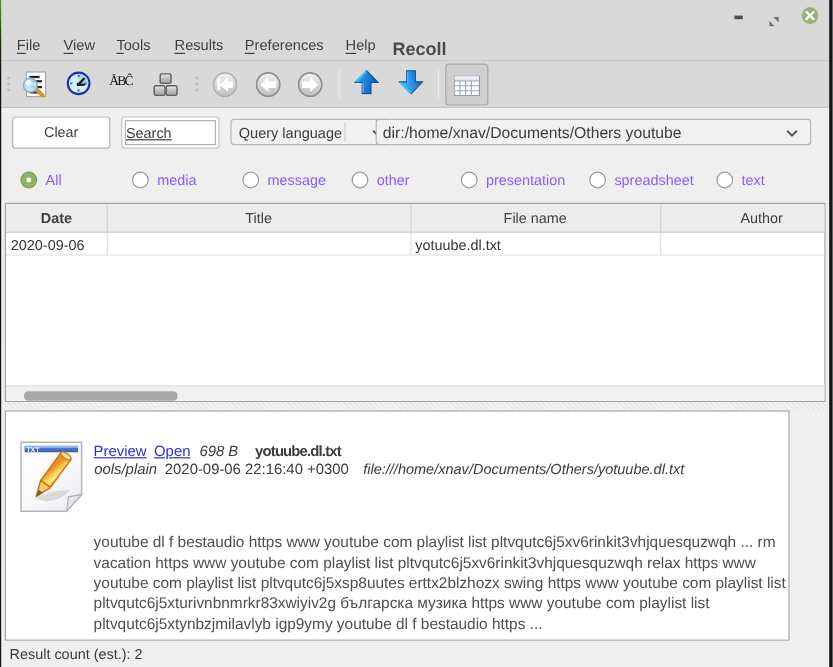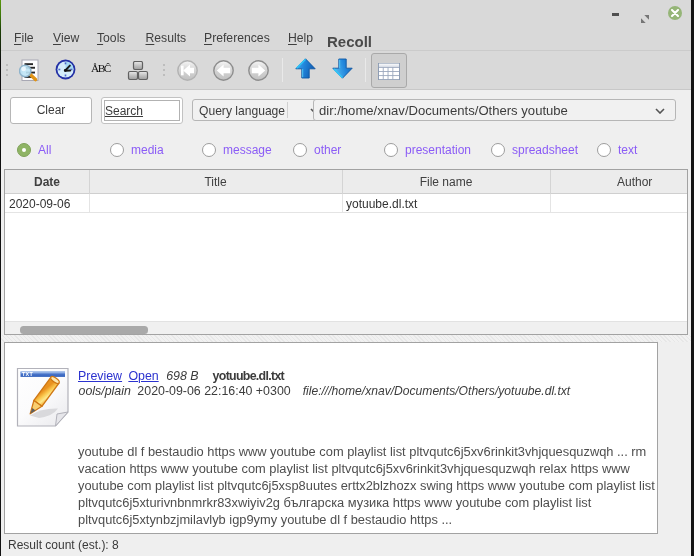--- a/index.html
+++ b/index.html
@@ -316,17 +316,17 @@
   </svg>
   </div>
   <div id="rtext">
     <div id="rline1"><a>Preview</a><a style="margin-left:6.3px;">Open</a><i style="margin-left:7.5px;">698 B</i><b style="margin-left:14px;letter-spacing:-0.7px;">yotuube.dl.txt</b></div>
     <div id="rline2"><i style="margin-left:0.5px;">ools/plain</i><span style="margin-left:6.5px;">2020-09-06 22:16:40 +0300</span><i style="margin-left:12px;font-size:12.1px;">file:///home/xnav/Documents/Others/yotuube.dl.txt</i></div>
     <div id="rsnip">youtube dl f bestaudio https www youtube com playlist list pltvqutc6j5xv6rinkit3vhjquesquzwqh ... rm<br>vacation https www youtube com playlist list pltvqutc6j5xv6rinkit3vhjquesquzwqh relax https www<br>youtube com playlist list pltvqutc6j5xsp8uutes erttx2blzhozx swing https www youtube com playlist list<br>pltvqutc6j5xturivnbnmrkr83xwiyiv2g българска музика https www youtube com playlist list<br>pltvqutc6j5xtynbzjmilavlyb igp9ymy youtube dl f bestaudio https ...</div>
   </div>
 </div>
 
 <div class="abs" id="statusbar">
-    <span>Result count (est.): 8</span>
+    <span>Result count (est.): 2</span>
   </div>
 
 <div class="abs" id="leftedge"></div>
 <div class="abs" id="rightedge"></div>
 
 </body></html>

